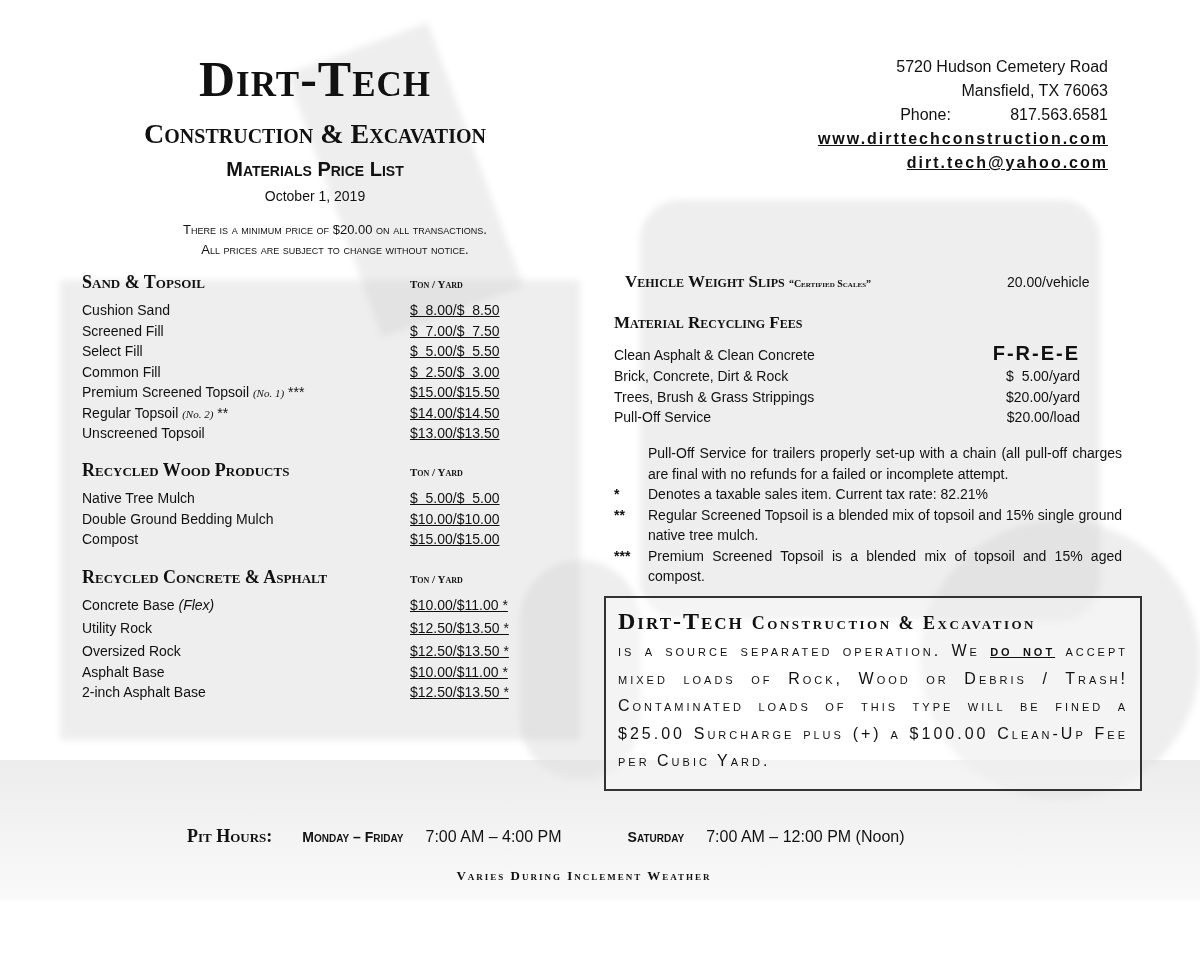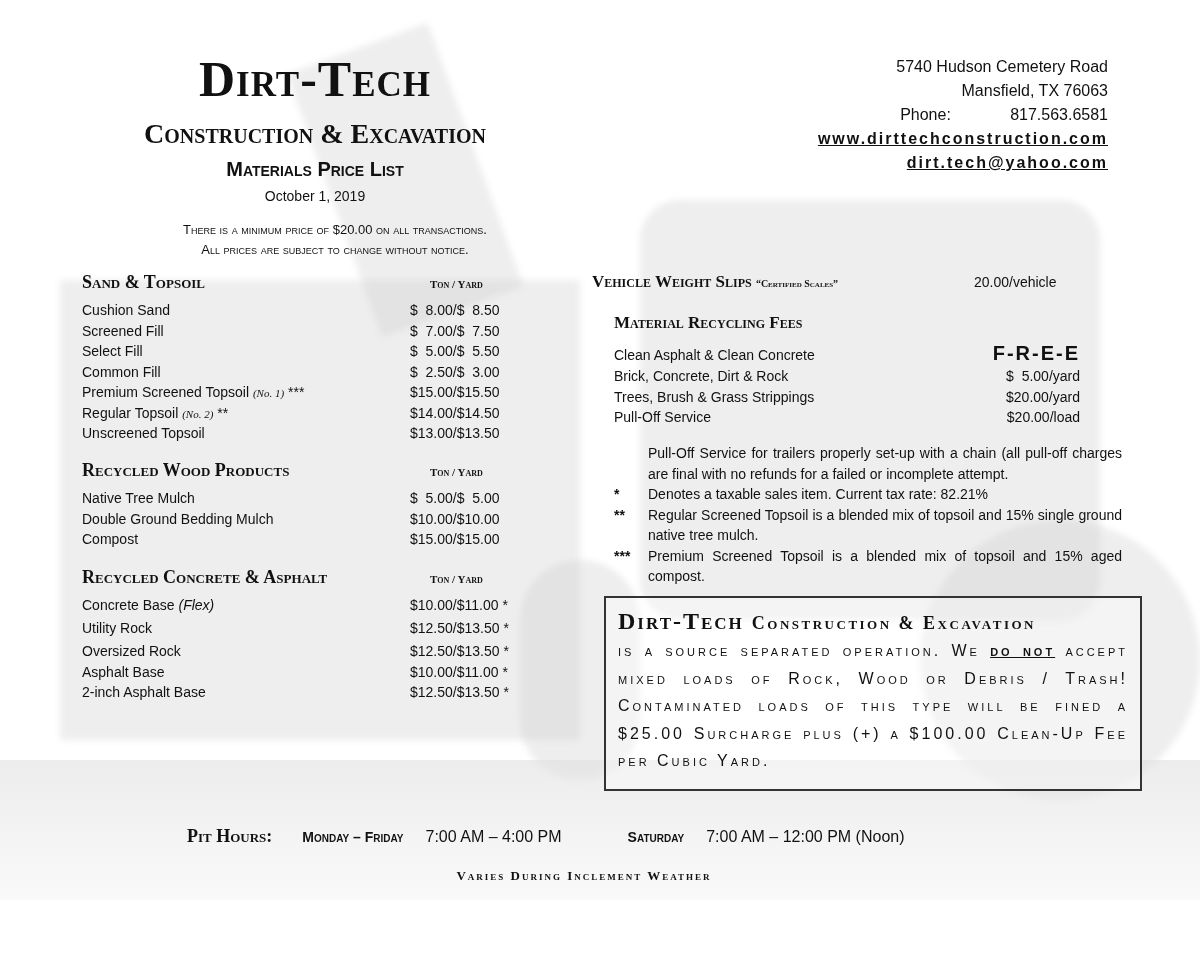--- a/index.html
+++ b/index.html
@@ -26,30 +26,30 @@
     .notice .line { display: block; }
 
     .contact { right: 92px; top: 55px; text-align: right; font-size: 16px; line-height: 24px; }
     .contact .phone-label { display: inline-block; width: 110px; text-align: left; }
     .contact .link { letter-spacing: 2px; text-decoration: underline; font-weight: bold; color: #111; }
 
     
     .section { position: absolute; left: 82px; width: 460px; }
     .section-head { display: flex; align-items: baseline; height: 22px; }
     .section-title { width: 328px; font-size: 18px; font-weight: bold; }
-    .col-head { font-size: 11px; font-weight: bold; margin-left: 20px; }
+    .col-head { font-size: 11px; font-weight: bold; }
     .row { display: flex; align-items: baseline; height: 20.5px; font-size: 14px; }
     .row .name { width: 328px; }
     .row .name .note { font-family: "Liberation Serif", serif; font-style: italic; font-size: 11px; }
     .row .name em { font-style: italic; }
-    .row .price { white-space: pre; }
+    .row .price { white-space: pre; text-decoration: underline; }
     .row.tall { height: 23px; }
 
     
-    .vws { left: 592px; top: 272px; width: 480px; display: flex; align-items: baseline; }
+    .vws { left: 625px; top: 272px; width: 480px; display: flex; align-items: baseline; }
     .vws .title { width: 382px; font-size: 17px; font-weight: bold; }
     .vws .title .tag { font-size: 10px; font-weight: bold; }
     .vws .val { font-size: 14px; }
     .mrf-title { left: 614px; top: 313px; font-size: 17px; font-weight: bold; }
     .mrf-list { left: 614px; top: 342px; width: 466px; }
     .mrf-row { display: flex; justify-content: space-between; align-items: baseline; font-size: 14px; height: 20.5px; }
     .mrf-row .free { font-size: 20px; font-weight: bold; letter-spacing: 2px; }
     .mrf-row.first { height: 26px; }
 
     .notes { left: 614px; top: 443px; width: 508px; font-size: 14px; line-height: 20.5px; }
@@ -85,21 +85,21 @@
 <div class="abs serif sc brand-title">Dirt-Tech</div>
 <div class="abs serif sc brand-sub">Construction &amp; Excavation</div>
 <div class="abs sans sc list-title">Materials Price List</div>
 <div class="abs sans list-date">October 1, 2019</div>
 <div class="abs sans sc notice">
   <span class="line">There is a minimum price of $20.00 on all transactions.</span>
   <span class="line">All prices are subject to change without notice.</span>
 </div>
 
 <div class="abs sans contact">
-  <div>5740 Hudson Cemetery Road</div>
+  <div>5720 Hudson Cemetery Road</div>
   <div>Mansfield, TX  76063</div>
   <div>
     <span class="phone-label">Phone:</span><span>817.563.6581</span>
   </div>
   <div><a class="link">www.dirttechconstruction.com</a></div>
   <div><a class="link">dirt.tech@yahoo.com</a></div>
 </div>
 
 <div class="section sans" style="top:272px;">
   <div class="section-head" style="margin-bottom:8px;">

